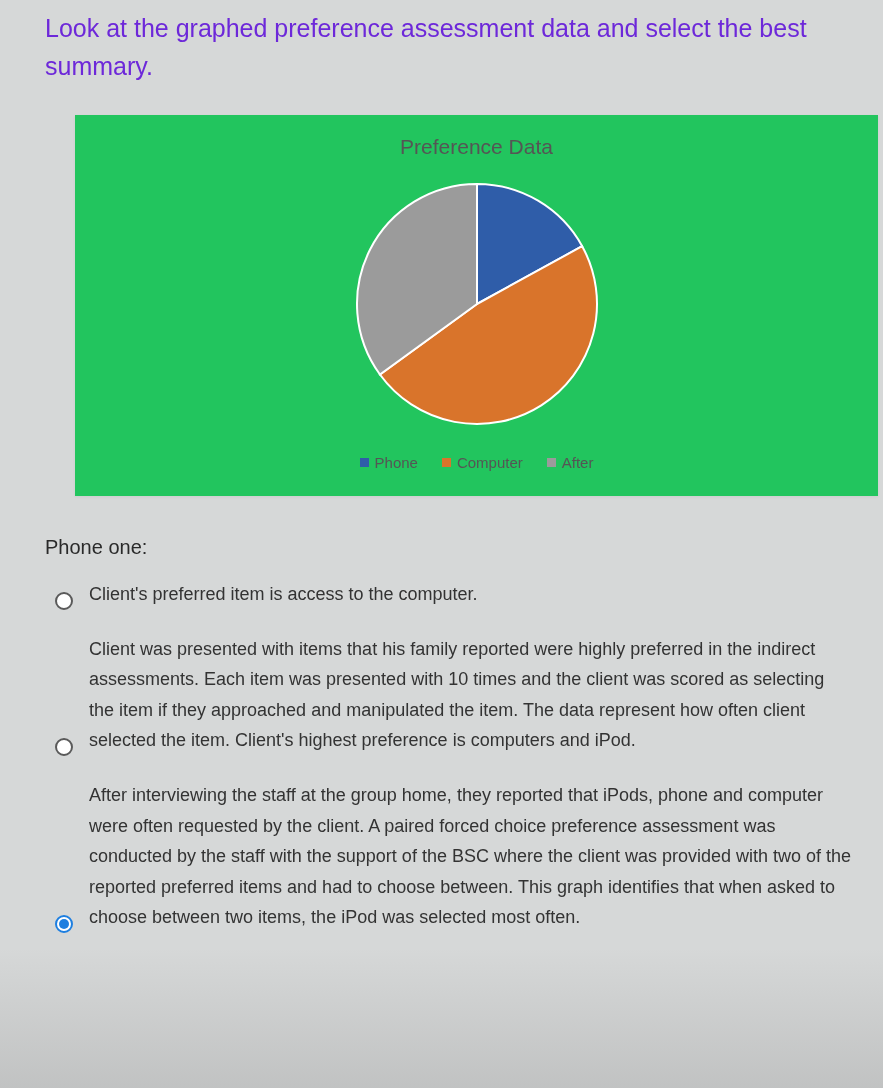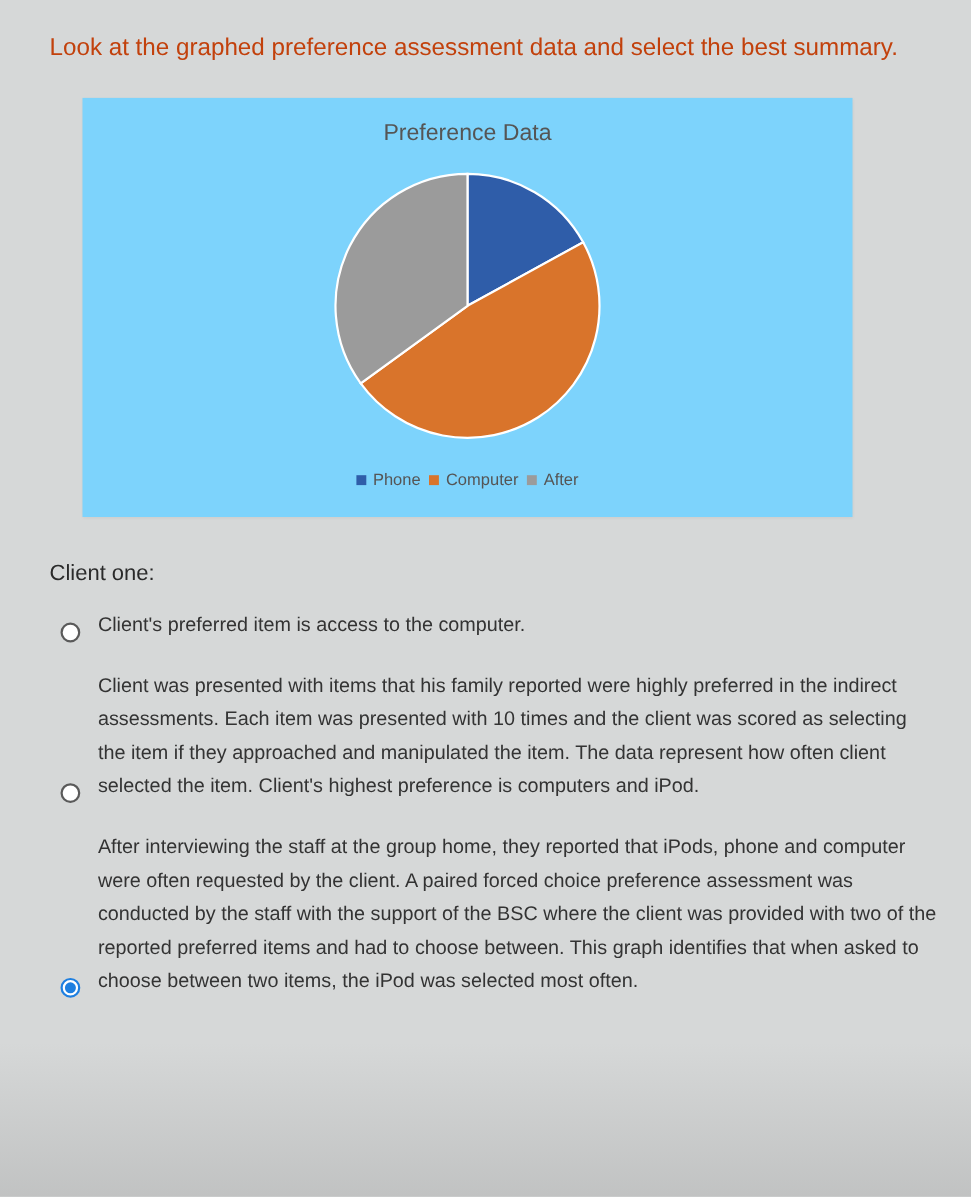--- a/index.html
+++ b/index.html
@@ -8,49 +8,48 @@
     font-family: Arial, Helvetica, sans-serif;
     width: 883px;
     height: 1088px;
     overflow: hidden;
     position: relative;
   }
   .page {
     padding: 10px 30px 20px 45px;
   }
   .question-text {
-    font-size: 22px;
-    color: #c2410c;
+    font-size: 25px;
+    color: #6d28d9;
     line-height: 1.5;
     margin-bottom: 30px;
-    margin-top: 16px;
   }
   .chart-card {
-    background: #7dd3fc;
-    width: 700px;
+    background: #22c55e;
+    width: 803px;
     margin-left: 30px;
     padding: 20px 20px 25px 20px;
     box-shadow: 0 1px 3px rgba(0,0,0,0.05);
   }
   .chart-title {
     text-align: center;
     font-size: 21px;
     color: #555;
     margin-bottom: 20px;
     font-weight: normal;
   }
   .pie-wrap {
     display: flex;
     justify-content: center;
     margin-bottom: 25px;
   }
   .legend {
     display: flex;
     justify-content: center;
-    gap: 8px;
+    gap: 24px;
     font-size: 15px;
     color: #555;
   }
   .legend-item {
     display: flex;
     align-items: center;
     gap: 6px;
   }
   .swatch {
     width: 9px;
@@ -127,21 +126,21 @@
           <span class="swatch" style="background: rgb(217, 116, 43);"></span>
           <span>Computer</span>
         </div>
         <div class="legend-item">
           <span class="swatch" style="background: rgb(155, 155, 155);"></span>
           <span>After</span>
         </div>
       </div>
   </div>
 
-  <p class="prompt-label">Client one:</p>
+  <p class="prompt-label">Phone one:</p>
 
   <div id="options">
       <div class="option">
         <div class="radio"></div>
         <div class="option-text">Client's preferred item is access to the computer.</div>
       </div>
       <div class="option">
         <div class="radio"></div>
         <div class="option-text">Client was presented with items that his family reported were highly preferred in the indirect assessments.  Each item was presented with 10 times and the client was scored as selecting the item if they approached and manipulated the item. The data represent how often client selected the item.  Client's highest preference is computers and iPod.</div>
       </div>

